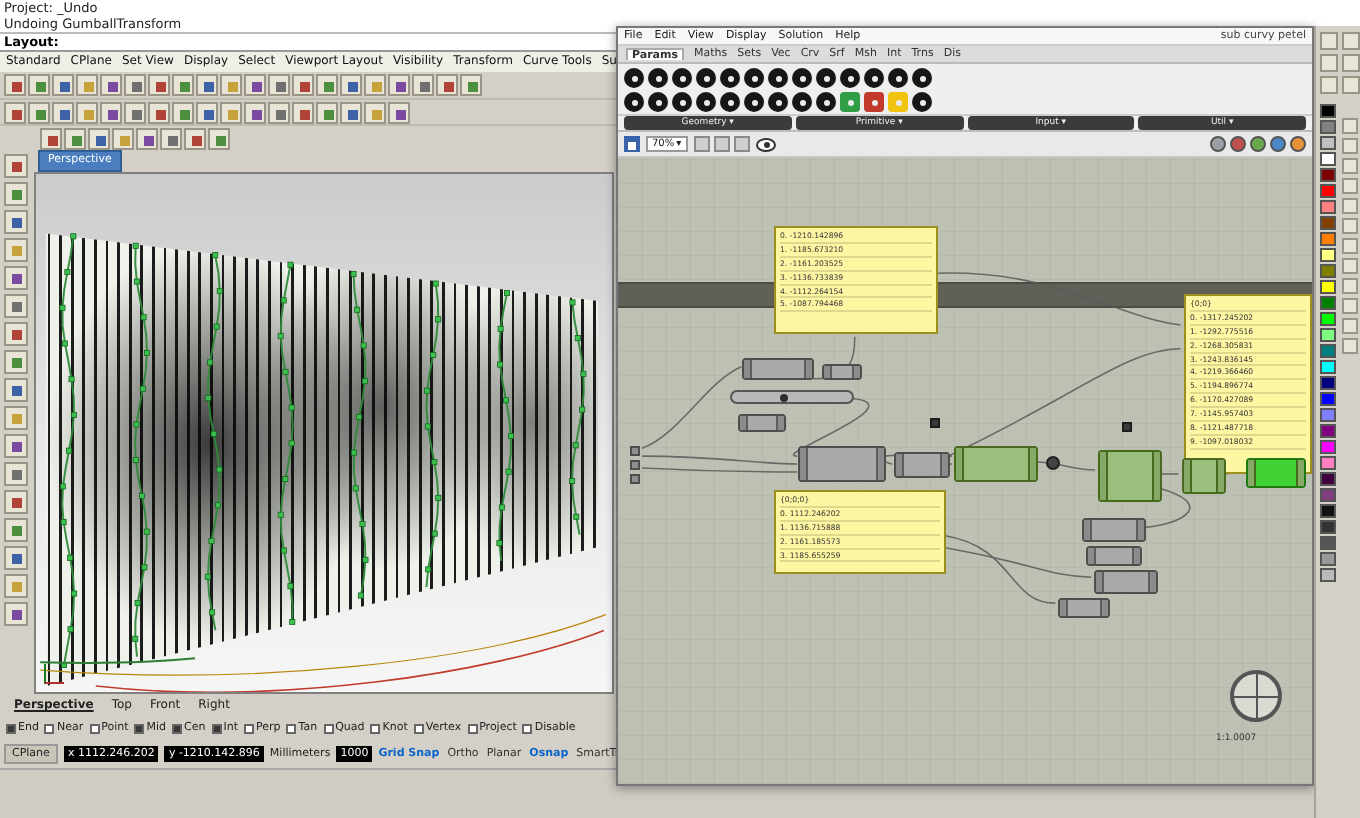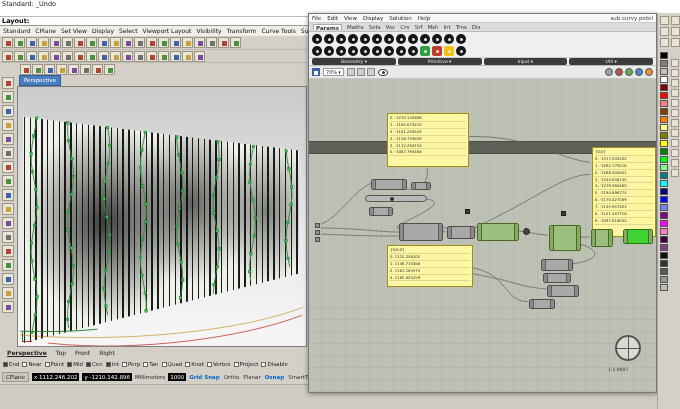--- a/index.html
+++ b/index.html
@@ -113,21 +113,22 @@
   .compass::after{content:"";position:absolute;top:0;bottom:0;left:50%;width:1px;background:#555}
   .ratio{position:absolute;left:299px;top:288px;font-size:4.5px;color:#333}
 </style>
 </head>
 <body>
 
 <div class="app">
 
   <div class="cmd-history">
 
-  <div class="cmd-line">Standard: _Undo</div>
+  <div class="cmd-line">Project: _Undo</div>
+      <div class="cmd-line">Undoing GumballTransform</div>
     </div>
   <div class="cmd-row">
     <span class="cmd-prompt">Layout:</span>
   </div>
 
   <div class="menubar">
 
   <span class="menu-item">Standard</span>
       <span class="menu-item">CPlane</span>
       <span class="menu-item">Set View</span>

